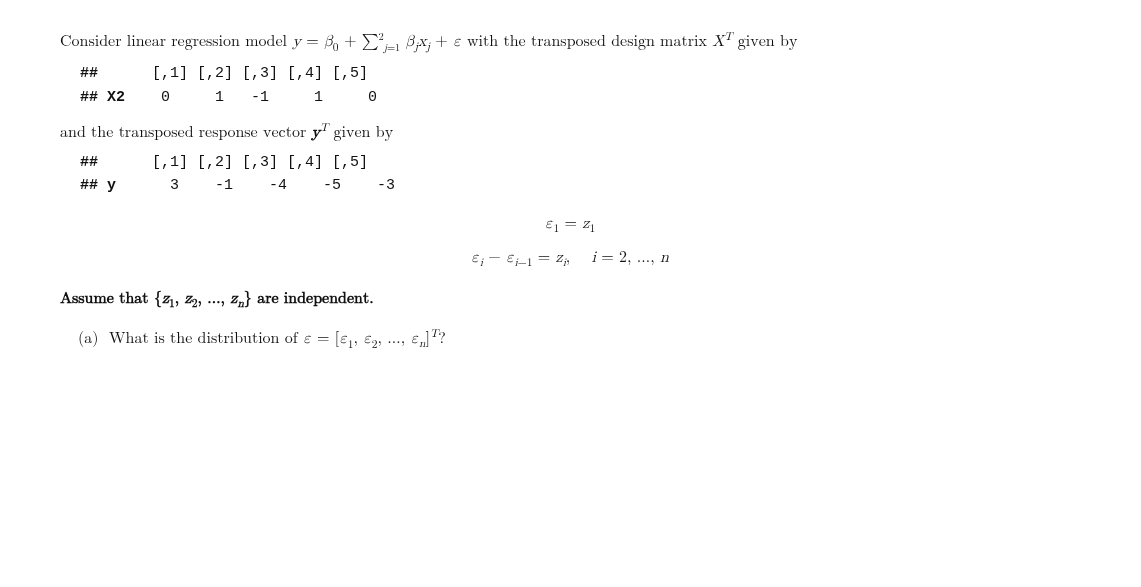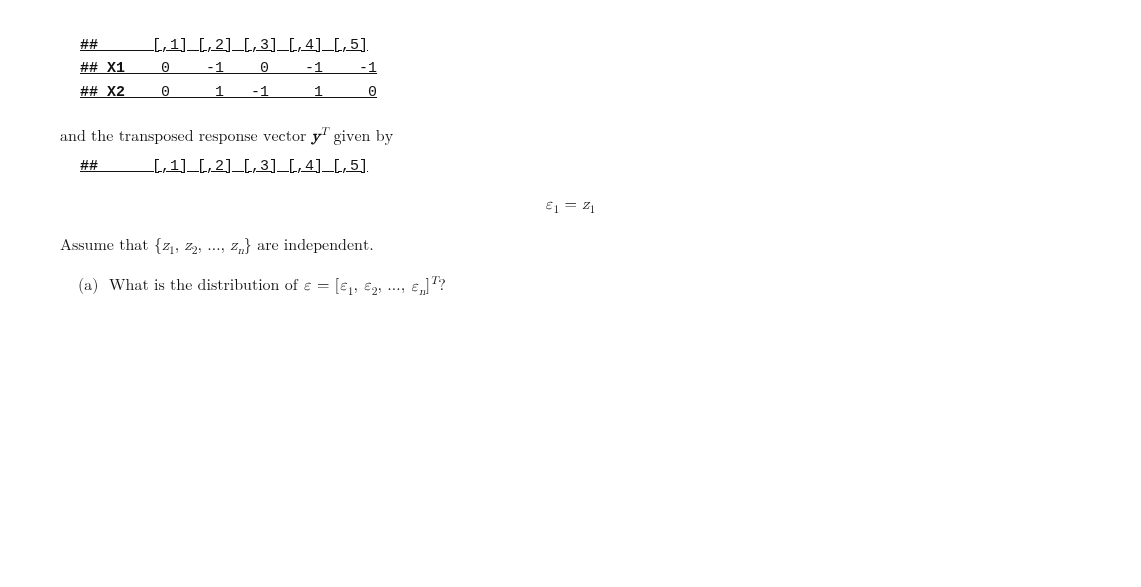--- a/index.html
+++ b/index.html
@@ -21,21 +21,20 @@
 
     p.text-line {
       margin-bottom: 6px;
     }
 
     .code-block {
       font-family: "Courier New", Courier, monospace;
       font-size: 15px;
       line-height: 1.55;
       margin: 6px 0 6px 20px;
-      text-decoration: underline;
     }
 
     .code-block .code-row {
       display: block;
       white-space: pre;
     }
 
     .noise-equations {
       display: flex;
       flex-direction: column;
@@ -73,57 +72,67 @@
 
     sup { font-size: 0.72em; vertical-align: super; }
     sub { font-size: 0.72em; vertical-align: sub; }
 
     .bold-hash {
       font-weight: bold;
       font-family: "Courier New", Courier, monospace;
       font-size: 15px;
     }
 
-    .section-gap { margin-top: 10px; }
-    .section-gap-sm { margin-top: 19px; }
+    .section-gap { margin-top: 10px; font-weight: bold; }
+    .section-gap-sm { margin-top: 10px; }
 
     .question-line {
       margin-top: 12px;
       margin-left: 18px;
     }
   </style>
 </head>
 <body>
 
 <div class="content-block">
 
+  <p class="text-line">
+    Consider linear regression model
+    <i>y</i> = <i>β</i><sub>0</sub> + <span style="font-size:1em">∑</span><sup style="font-size:0.65em; vertical-align:super">2</sup><sub style="font-size:0.65em; vertical-align:sub"><i>j</i>=1</sub> <i>β<sub>j</sub>x<sub>j</sub></i> + <i>ε</i>
+    with the transposed design matrix <i>X</i><sup><i>T</i></sup> given by
+  </p>
 
   <div class="code-block">
     <span class="code-row"><span class="bold-hash">##</span>      [,1] [,2] [,3] [,4] [,5]</span>
-    <span class="code-row"><span class="bold-hash">## X1</span>    0    -1    0    -1    -1</span>
     <span class="code-row"><span class="bold-hash">## X2</span>    0     1   -1     1     0</span>
   </div>
 
   <p class="text-line section-gap-sm">
     and the transposed response vector <i><b>y</b></i><sup><i>T</i></sup> given by
   </p>
 
   <div class="code-block">
     <span class="code-row"><span class="bold-hash">##</span>      [,1] [,2] [,3] [,4] [,5]</span>
+    <span class="code-row"><span class="bold-hash">## y</span>      3    -1    -4    -5    -3</span>
   </div>
 
 
   <div class="noise-equations">
 
     <div class="noise-eq-row">
       <span>
         <i>ε</i><sub>1</sub> = <i>z</i><sub>1</sub>
       </span>
     </div>
 
+    <div class="noise-eq-row">
+      <span>
+        <i>ε<sub>i</sub></i> − <i>ε</i><sub><i>i</i>−1</sub> = <i>z<sub>i</sub></i>, &nbsp;&nbsp; <i>i</i> = 2, …, <i>n</i>
+      </span>
+    </div>
 
 
   </div>
 
   <p class="text-line section-gap">
     Assume that {<i>z</i><sub>1</sub>, <i>z</i><sub>2</sub>, …, <i>z<sub>n</sub></i>} are independent.
   </p>
 
   <p class="text-line question-line section-gap-sm">
     (a) &nbsp;What is the distribution of <i>ε</i> = [<i>ε</i><sub>1</sub>, <i>ε</i><sub>2</sub>, …, <i>ε<sub>n</sub></i>]<sup><i>T</i></sup>?

